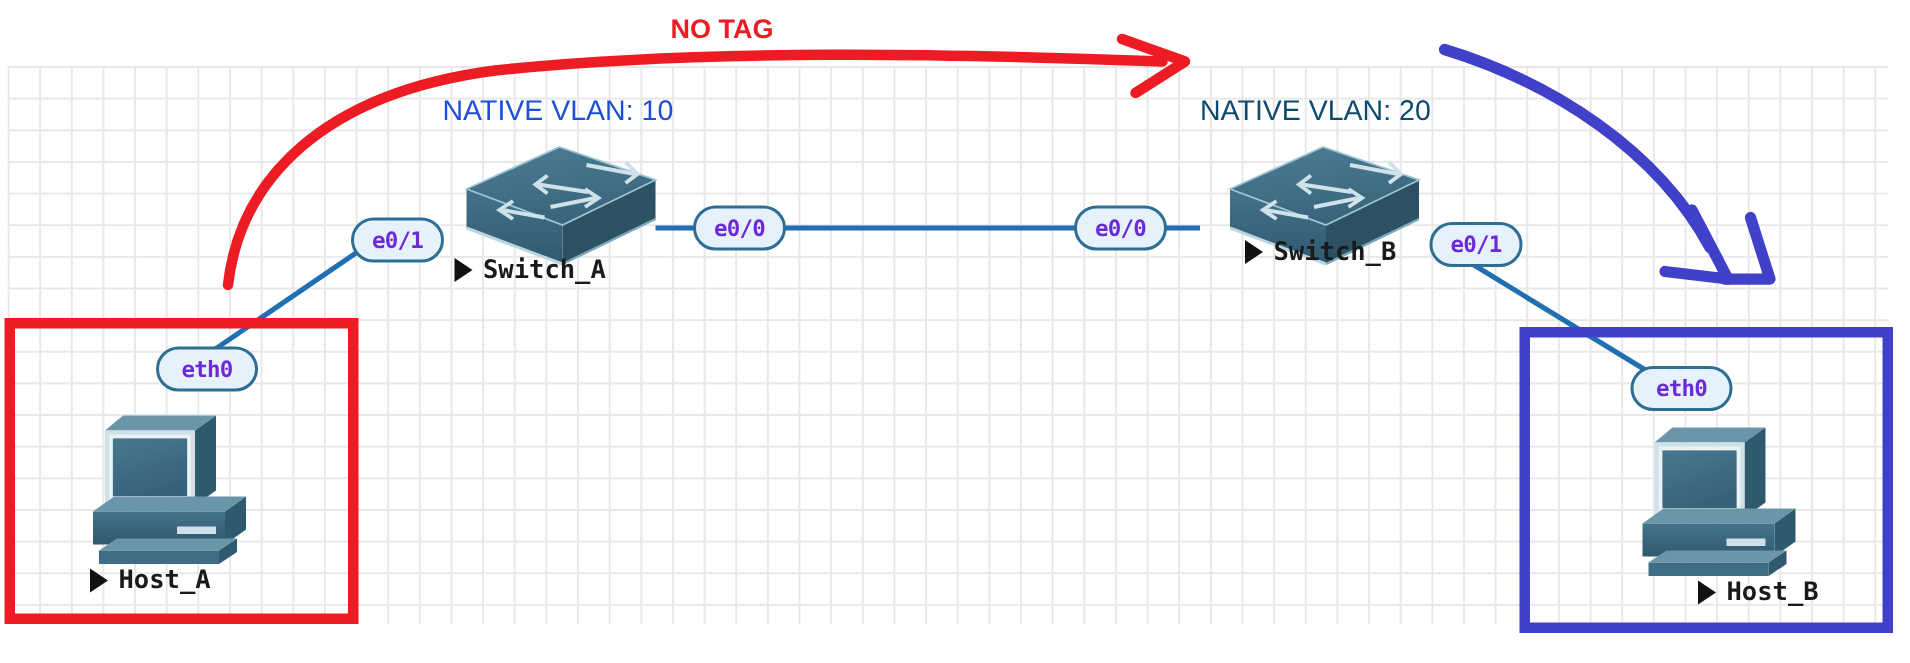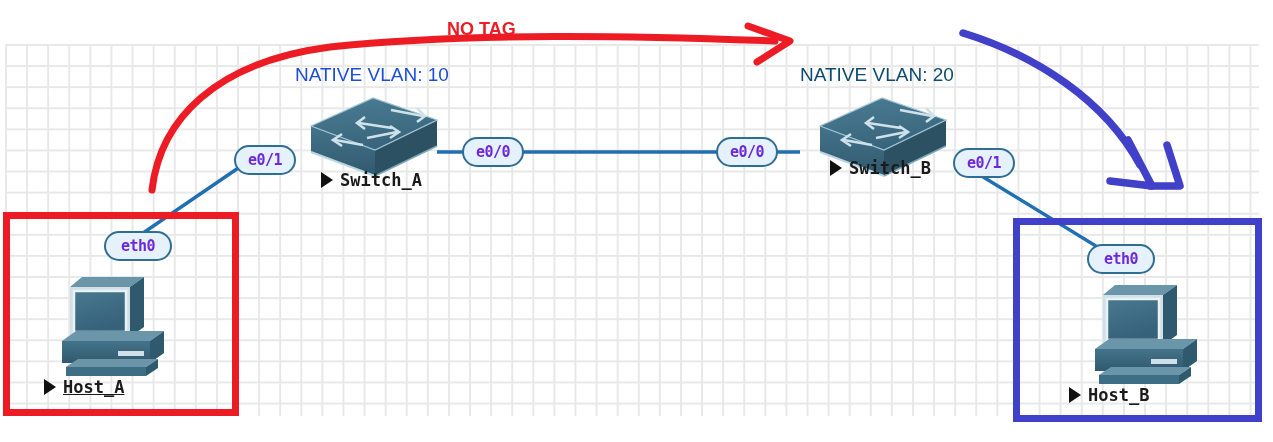--- a/index.html
+++ b/index.html
@@ -200,42 +200,42 @@
     <g>
       <path d="M963,33 C1035,55 1105,100 1140,165" stroke="#4040C8" stroke-width="7.5" fill="none" stroke-linecap="round"></path>
       <path d="M1128,140 L1152,186 L1110,181" stroke="#4040C8" stroke-width="7.5" fill="none" stroke-linecap="round" stroke-linejoin="round"></path>
       <path d="M1167,145 L1180,186 L1150,186" stroke="#4040C8" stroke-width="7.5" fill="none" stroke-linecap="round" stroke-linejoin="round"></path>
     </g>
   </svg>
 
   <div class="hl-box" style="left:3px; top:212px; width:236px; height:204px; border:7px solid #ED1C24;"></div>
   <div class="hl-box" style="left:1013px; top:218px; width:249px; height:204px; border:7px solid #4040C8;"></div>
 
-  <div class="annot-label" style="left:447px; top:19px; color:#ED1C24;">NO TAG</div>
+  <div class="annot-label" style="left:447px; top:9px; color:#ED1C24;">NO TAG</div>
 
   <div class="vlan-label" style="left:295px; top:64px; color:#1d4ed8;">NATIVE VLAN: 10</div>
 
   <div class="vlan-label" style="left:800px; top:64px; color:#0c4a6e;">NATIVE VLAN: 20</div>
 
-  <div class="device-label" style="left:44px; top:377px;text-decoration:underline;">
+  <div class="device-label" style="left:60px; top:377px;">
     <span class="tri"></span>
     <span>Host_A</span>
   </div>
 
-  <div class="device-label" style="left:303px; top:170px;margin-left:18px;">
+  <div class="device-label" style="left:303px; top:170px;">
     <span class="tri"></span>
     <span>Switch_A</span>
   </div>
 
   <div class="device-label" style="left:814px; top:158px;padding-left:16px;">
     <span class="tri"></span>
     <span>Switch_B</span>
   </div>
 
-  <div class="device-label" style="left:1049px; top:385px;padding-left:20px;">
+  <div class="device-label" style="left:1112px; top:385px;padding-left:20px;">
     <span class="tri"></span>
     <span>Host_B</span>
   </div>
 
   <div class="iface" style="left:104px; top:231px; width:68px;">eth0</div>
 
   <div class="iface" style="left:234px; top:145px; width:62px;">e0/1</div>
 
   <div class="iface" style="left:462px; top:137px; width:62px;">e0/0</div>
 

